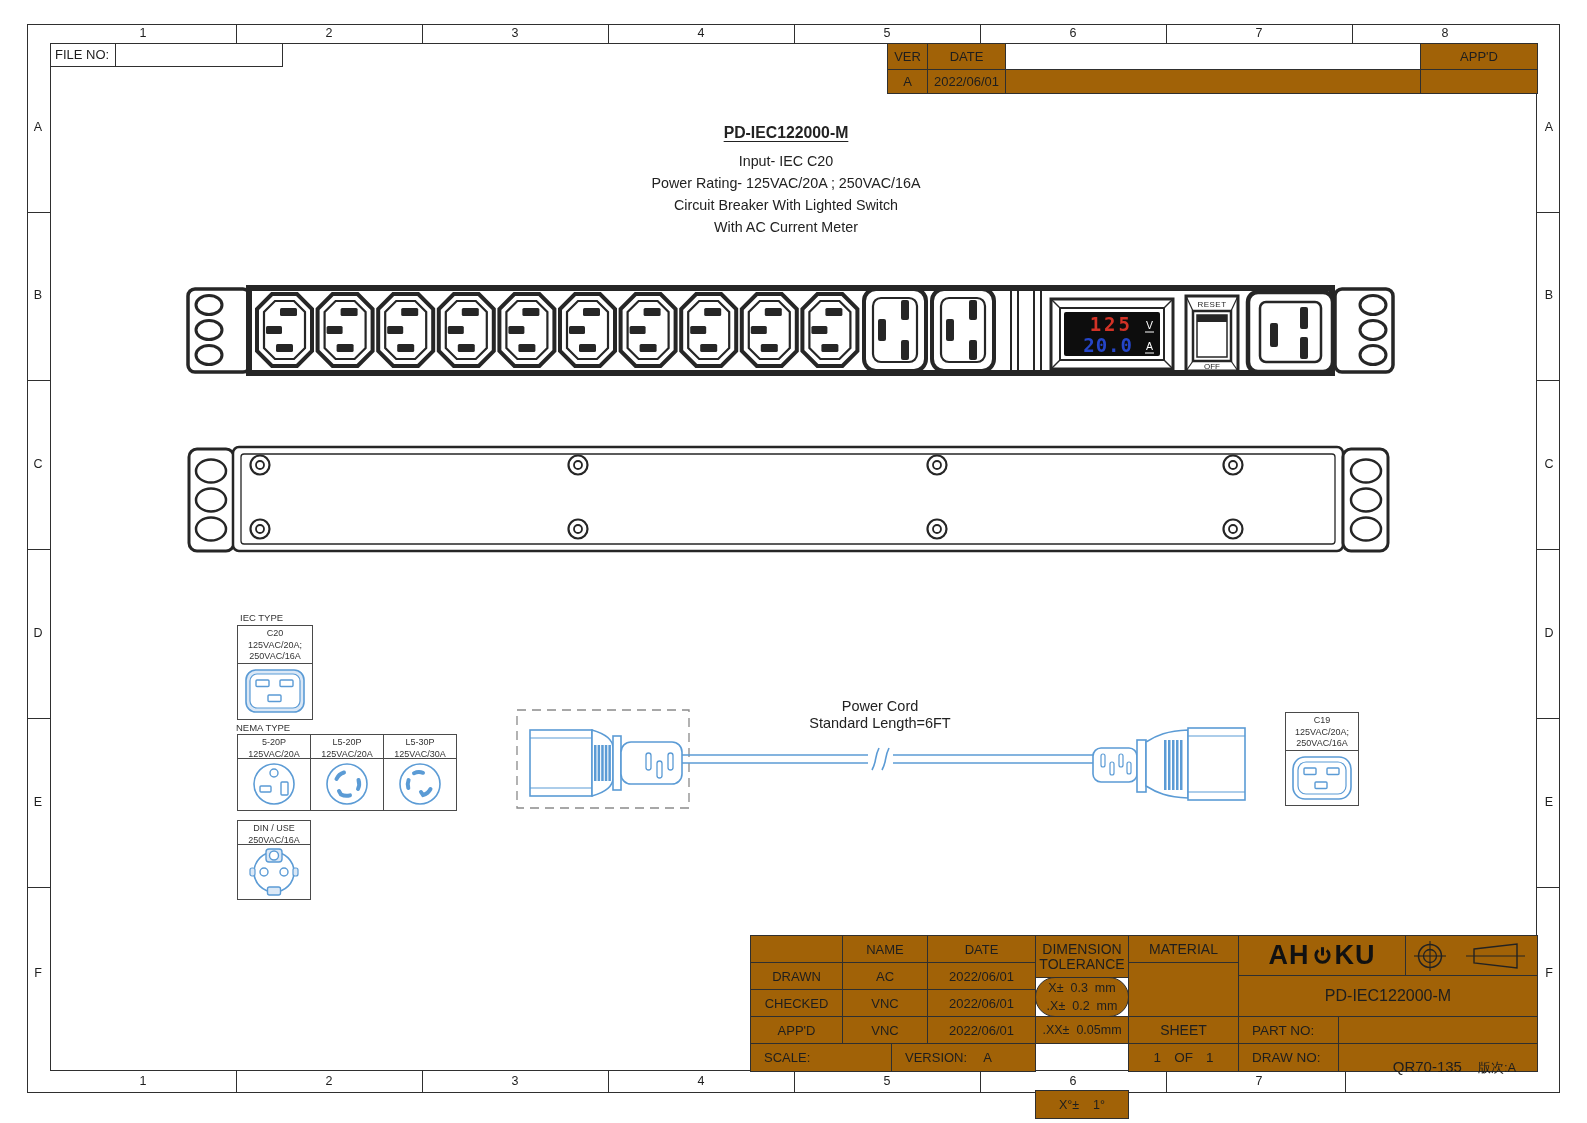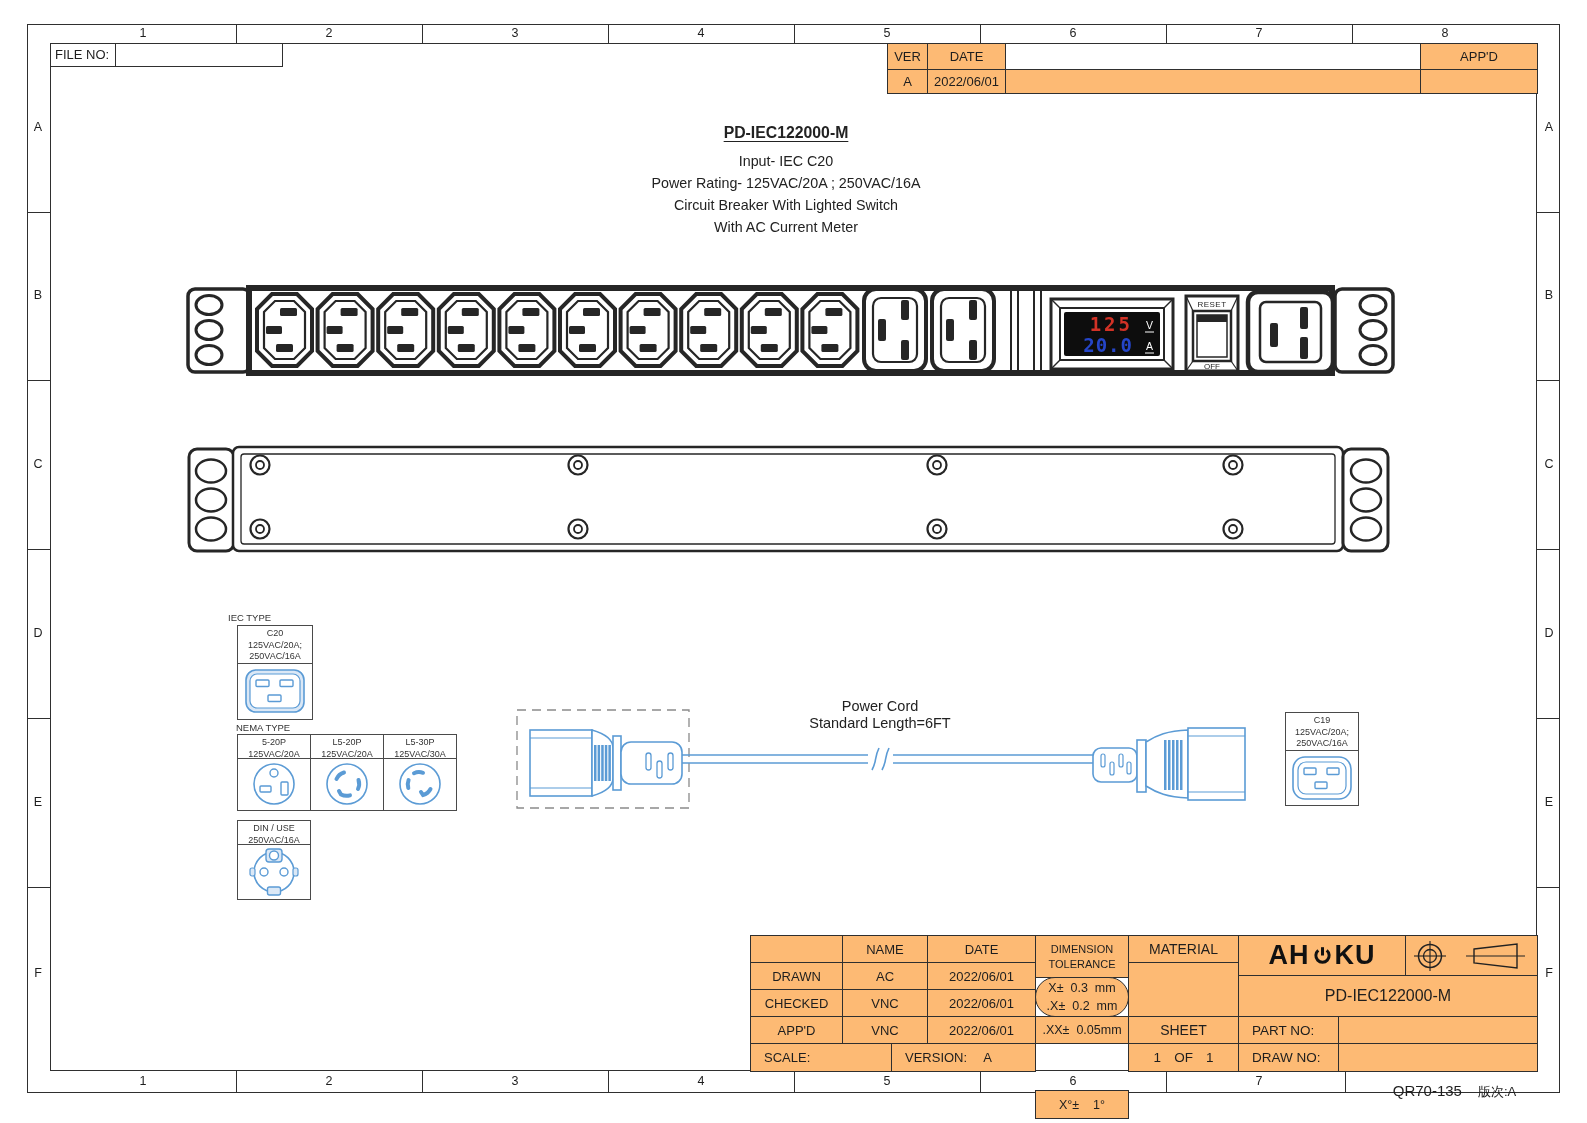--- a/index.html
+++ b/index.html
@@ -1,21 +1,21 @@
 <!DOCTYPE html>
 <html><head>
 <meta charset="utf-8">
 <style>
   html,body{margin:0;padding:0;background:#fff;}
   #sheet{position:relative;width:1587px;height:1123px;background:#fff;
          font-family:"Liberation Sans",sans-serif;color:#1e1e1e;overflow:hidden;}
   .abs{position:absolute;}
   .box{position:absolute;border:1px solid #2f2f2f;box-sizing:border-box;background:transparent;}
   .cell{position:absolute;border:1px solid #2f2f2f;box-sizing:border-box;display:flex;
-        align-items:center;justify-content:center;font-size:13px;background:#fdba74;}
+        align-items:center;justify-content:center;font-size:13px;background:#a16207;}
   .cell.left{justify-content:flex-start;padding-left:13px;}
   .vline{position:absolute;width:1px;background:#2f2f2f;}
   .hline{position:absolute;height:1px;background:#2f2f2f;}
   .ref{position:absolute;font-size:12.5px;color:#1e1e1e;text-align:center;width:24px;}
   .titleblk{line-height:22px;font-size:14.3px;color:#222;text-align:center;}
   .model{font-size:15.8px;font-weight:bold;text-decoration:underline;text-underline-offset:3px;margin-bottom:6px;}
   .legend-label{position:absolute;font-size:9.5px;color:#333;}
   .lbox{position:absolute;border:1px solid #4a4a4a;box-sizing:border-box;background:#fff;}
   .lbox .hdr{border-bottom:1px solid #4a4a4a;text-align:center;font-size:9px;line-height:11.5px;
              color:#333;padding-top:2px;box-sizing:border-box;}
@@ -230,21 +230,21 @@
         <circle cx="1048" cy="92" r="4" stroke-width="1.8"></circle>
     </g>
     <g>
       <rect x="1158" y="12" width="45" height="102" rx="8" fill="#fff" stroke="#262626" stroke-width="3"></rect>
       <ellipse cx="1181" cy="34" rx="15" ry="11.5" fill="#fff" stroke="#262626" stroke-width="2.5"></ellipse>
       <ellipse cx="1181" cy="63" rx="15" ry="11.5" fill="#fff" stroke="#262626" stroke-width="2.5"></ellipse>
       <ellipse cx="1181" cy="92" rx="15" ry="11.5" fill="#fff" stroke="#262626" stroke-width="2.5"></ellipse>
     </g>
   </svg>
 
-  <div class="legend-label" style="left:228px;top:612px;">IEC TYPE</div>
+  <div class="legend-label" style="left:240px;top:612px;">IEC TYPE</div>
   <div class="lbox" style="left:237px;top:625px;width:76px;height:95px;">
     <div class="hdr" style="height:38px;">
       <div>C20</div>
       <div>125VAC/20A;</div>
       <div>250VAC/16A</div>
     </div>
     <div class="art" style="height:54px;">
       <svg width="64" height="48" viewBox="0 0 64 48">
         <rect x="3" y="3" width="58" height="42" rx="10" fill="#dbe8f6" stroke="#5b9bd5" stroke-width="1.6"></rect>
         <rect x="7" y="7" width="50" height="34" rx="7" fill="#fff" stroke="#5b9bd5" stroke-width="1.2"></rect>
@@ -407,21 +407,21 @@
   <div class="cell" style="left:750px;top:1016px;width:93px;height:28px;">APP'D</div>
   <div class="cell" style="left:842px;top:1016px;width:86px;height:28px;">VNC</div>
   <div class="cell" style="left:927px;top:1016px;width:109px;height:28px;">2022/06/01</div>
 
   <div class="cell left" style="left:750px;top:1043px;width:142px;height:29px;">SCALE:</div>
   <div class="cell left" style="left:891px;top:1043px;width:145px;height:29px;gap:16px;">
     <span>VERSION:</span>
     <span>A</span>
   </div>
 
-  <div class="cell" style="left:1035px;top:935px;width:94px;height:43px;flex-direction:column;line-height:15px;font-size:11px;">
+  <div class="cell" style="left:1035px;top:935px;width:94px;height:43px;flex-direction:column;line-height:15px;font-size:14px;">
     <span>DIMENSION</span>
     <span>TOLERANCE</span>
   </div>
   <div class="cell pre" style="left:1035px;top:977px;width:94px;height:40px;flex-direction:column;line-height:18px;font-size:12.5px;border-radius:20px;">
     <span>X±  0.3  mm</span>
     <span>.X±  0.2  mm</span>
   </div>
   <div class="cell pre" style="left:1035px;top:1016px;width:94px;height:28px;font-size:12.5px;">.XX±  0.05mm</div>
   <div class="cell pre" style="left:1035px;top:1043px;width:94px;height:29px;font-size:12.5px;margin-top:47px;">X°±    1°</div>
 
@@ -454,18 +454,18 @@
       <line x1="54" y1="16" x2="113" y2="16" stroke-width="1.1"></line>
     </svg>
   </div>
   <div class="cell" style="left:1238px;top:975px;width:300px;height:42px;font-size:16px;">PD-IEC122000-M</div>
   <div class="cell left" style="left:1238px;top:1016px;width:101px;height:28px;font-size:13.5px;">PART NO:</div>
   <div class="cell" style="left:1338px;top:1016px;width:200px;height:28px;"></div>
   <div class="cell left" style="left:1238px;top:1043px;width:101px;height:29px;font-size:13.5px;">DRAW NO:</div>
   <div class="cell" style="left:1338px;top:1043px;width:200px;height:29px;"></div>
 
   <div class="vline" style="left:1345px;top:1071px;height:22px;"></div>
-  <div class="abs" style="left:1352px;top:1082px;width:205px;display:flex;align-items:baseline;justify-content:center;gap:16px;">
+  <div class="abs" style="left:1352px;top:1058px;width:205px;display:flex;align-items:baseline;justify-content:center;gap:16px;">
     <span style="font-size:15px;">QR70-135</span>
     <span style="font-size:13px;">版次:A</span>
   </div>
 
 </div>
 
 </body></html>

